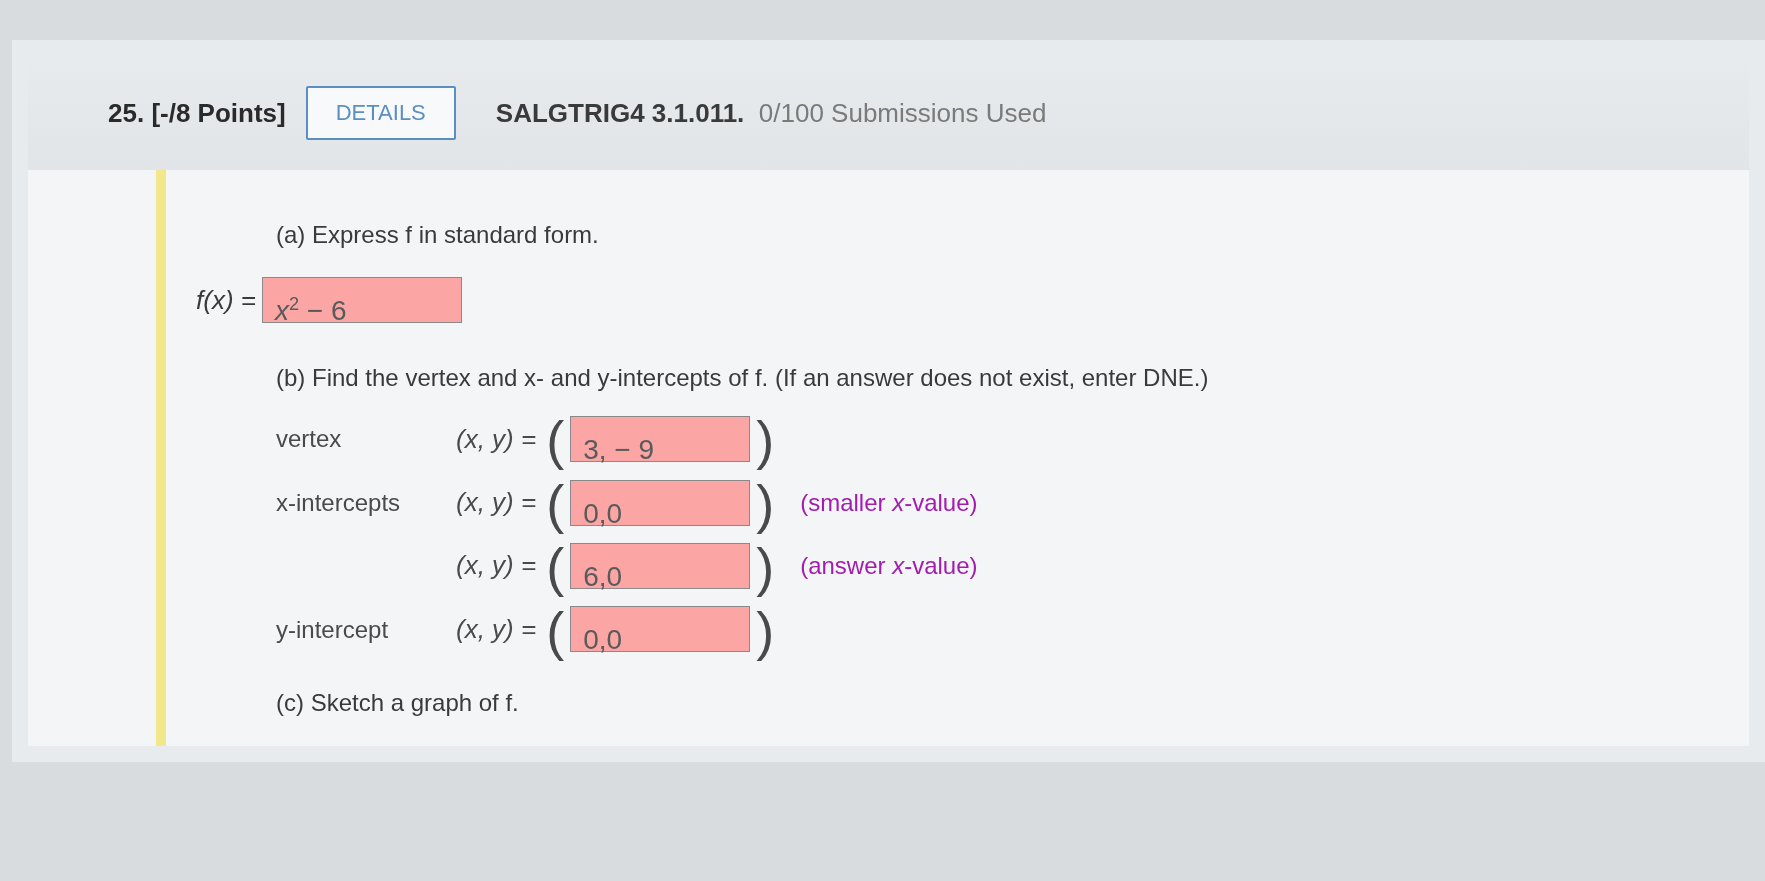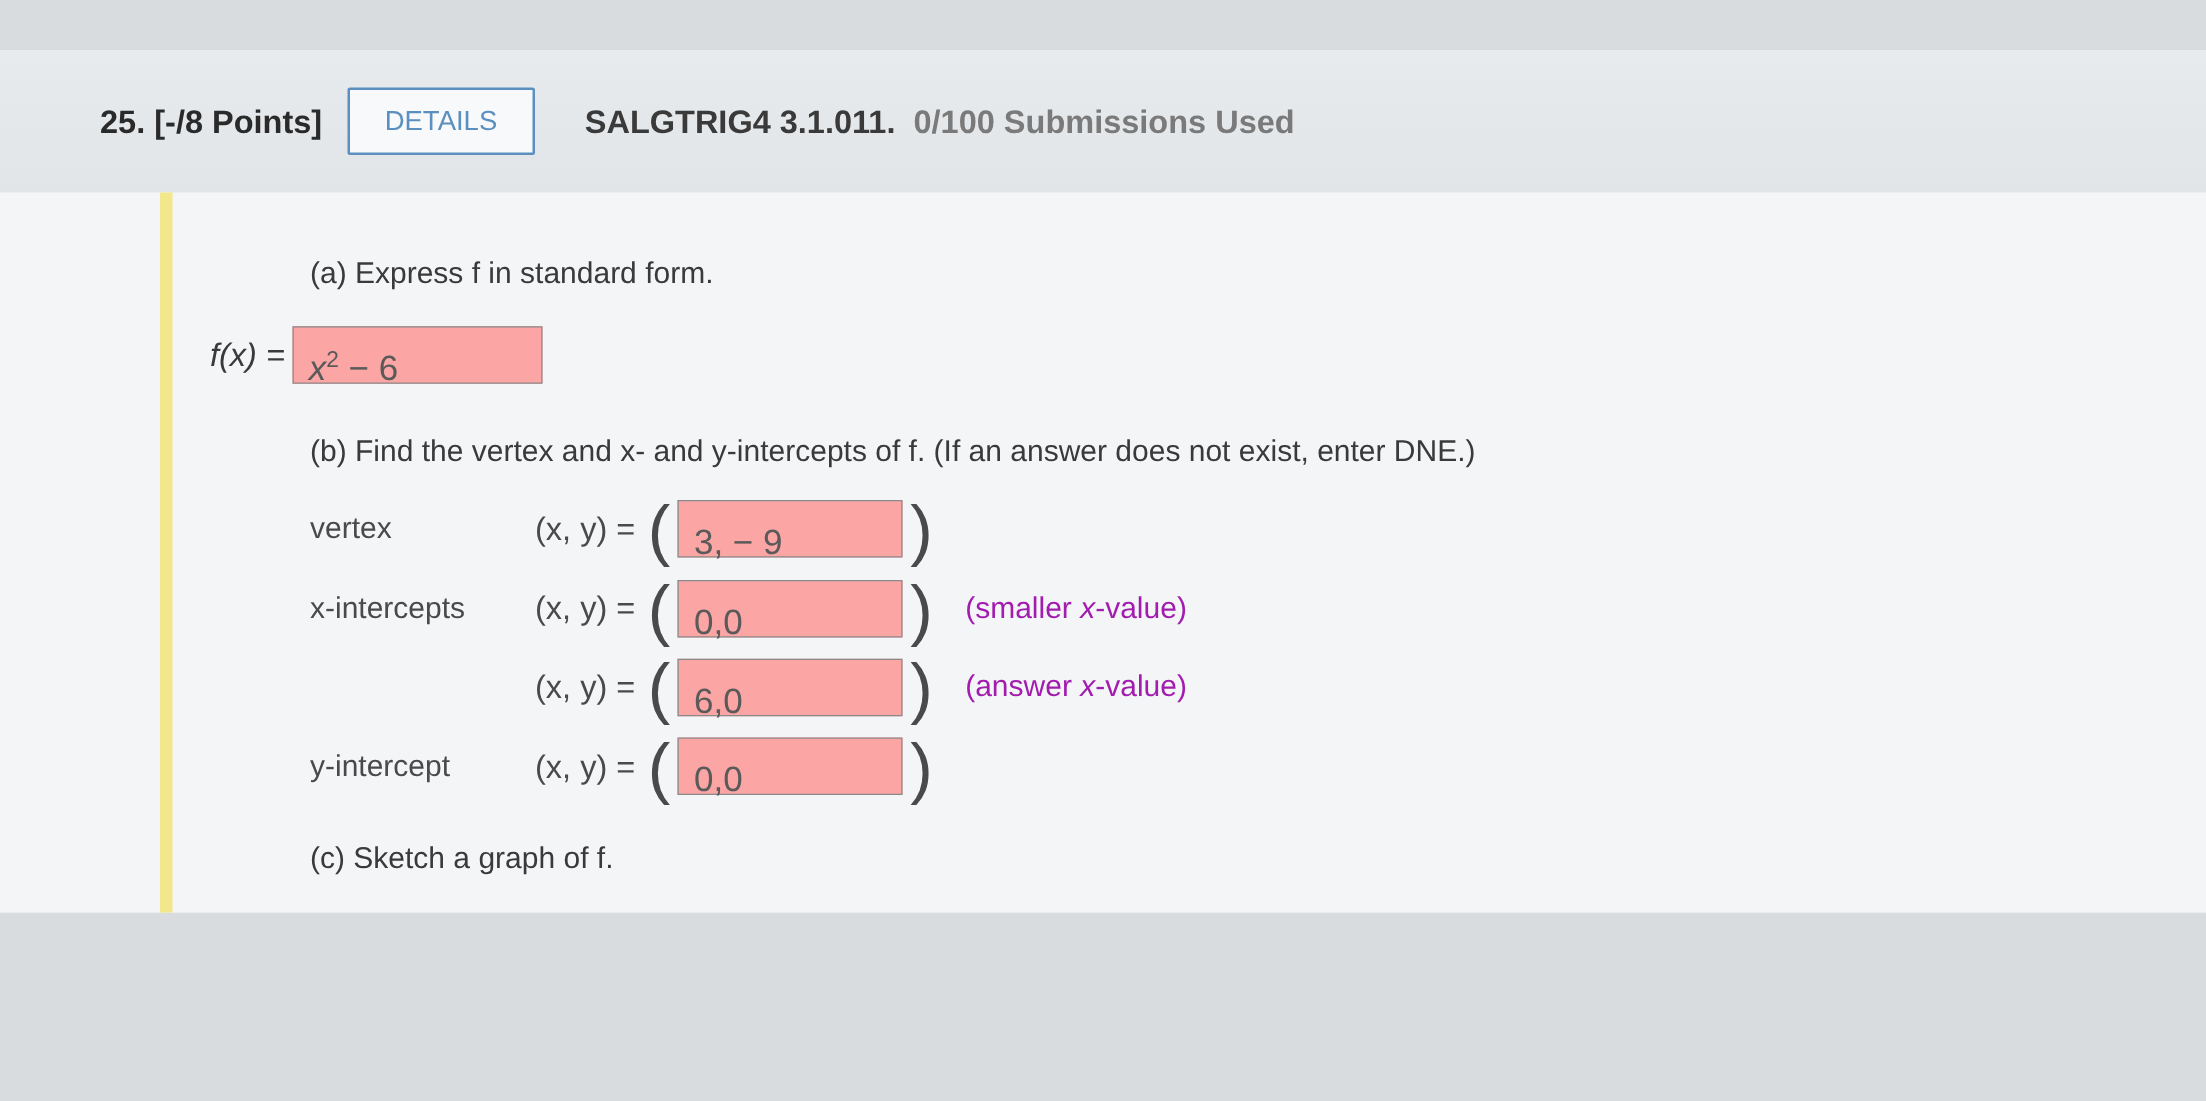--- a/index.html
+++ b/index.html
@@ -5,22 +5,22 @@
 * { box-sizing: border-box; margin: 0; padding: 0; }
 body {
   font-family: Arial, Helvetica, sans-serif;
   background: #d8dcdf;
   width: 1765px;
   height: 881px;
   overflow: hidden;
 }
 .page {
   background: #e8ebed;
-  margin: 40px 0 0 0;
-  padding: 0;
+  margin: 40px 0 0 12px;
+  padding: 16px;
 }
 .header-row {
   display: flex;
   align-items: center;
   padding: 30px 0 30px 80px;
   gap: 20px;
   background: linear-gradient(#e8ebed, #e2e5e8);
 }
 .qnum {
   font-size: 26px;
@@ -36,21 +36,20 @@
   cursor: pointer;
   border-radius: 2px;
 }
 .meta {
   font-size: 26px;
   color: #3a3a3a;
   margin-left: 20px;
 }
 .meta .used {
   color: #7a7a7a;
-  font-weight: bold;
 }
 .content {
   display: flex;
   background: #f4f5f7;
 }
 .sidebar-accent {
   width: 10px;
   background: #f2e78a;
   margin-left: 128px;
 }
@@ -78,20 +77,21 @@
   align-items: center;
   margin: 14px 0;
 }
 .ans-label {
   width: 180px;
   font-size: 24px;
   color: #4a4a4a;
 }
 .xy {
   font-size: 26px;
+  font-style: italic;
   color: #4a4a4a;
   margin-right: 4px;
 }
 .paren {
   font-size: 54px;
   font-weight: 300;
   color: #4a4a4a;
   line-height: 0.7;
   padding: 0 6px;
   position: relative;

